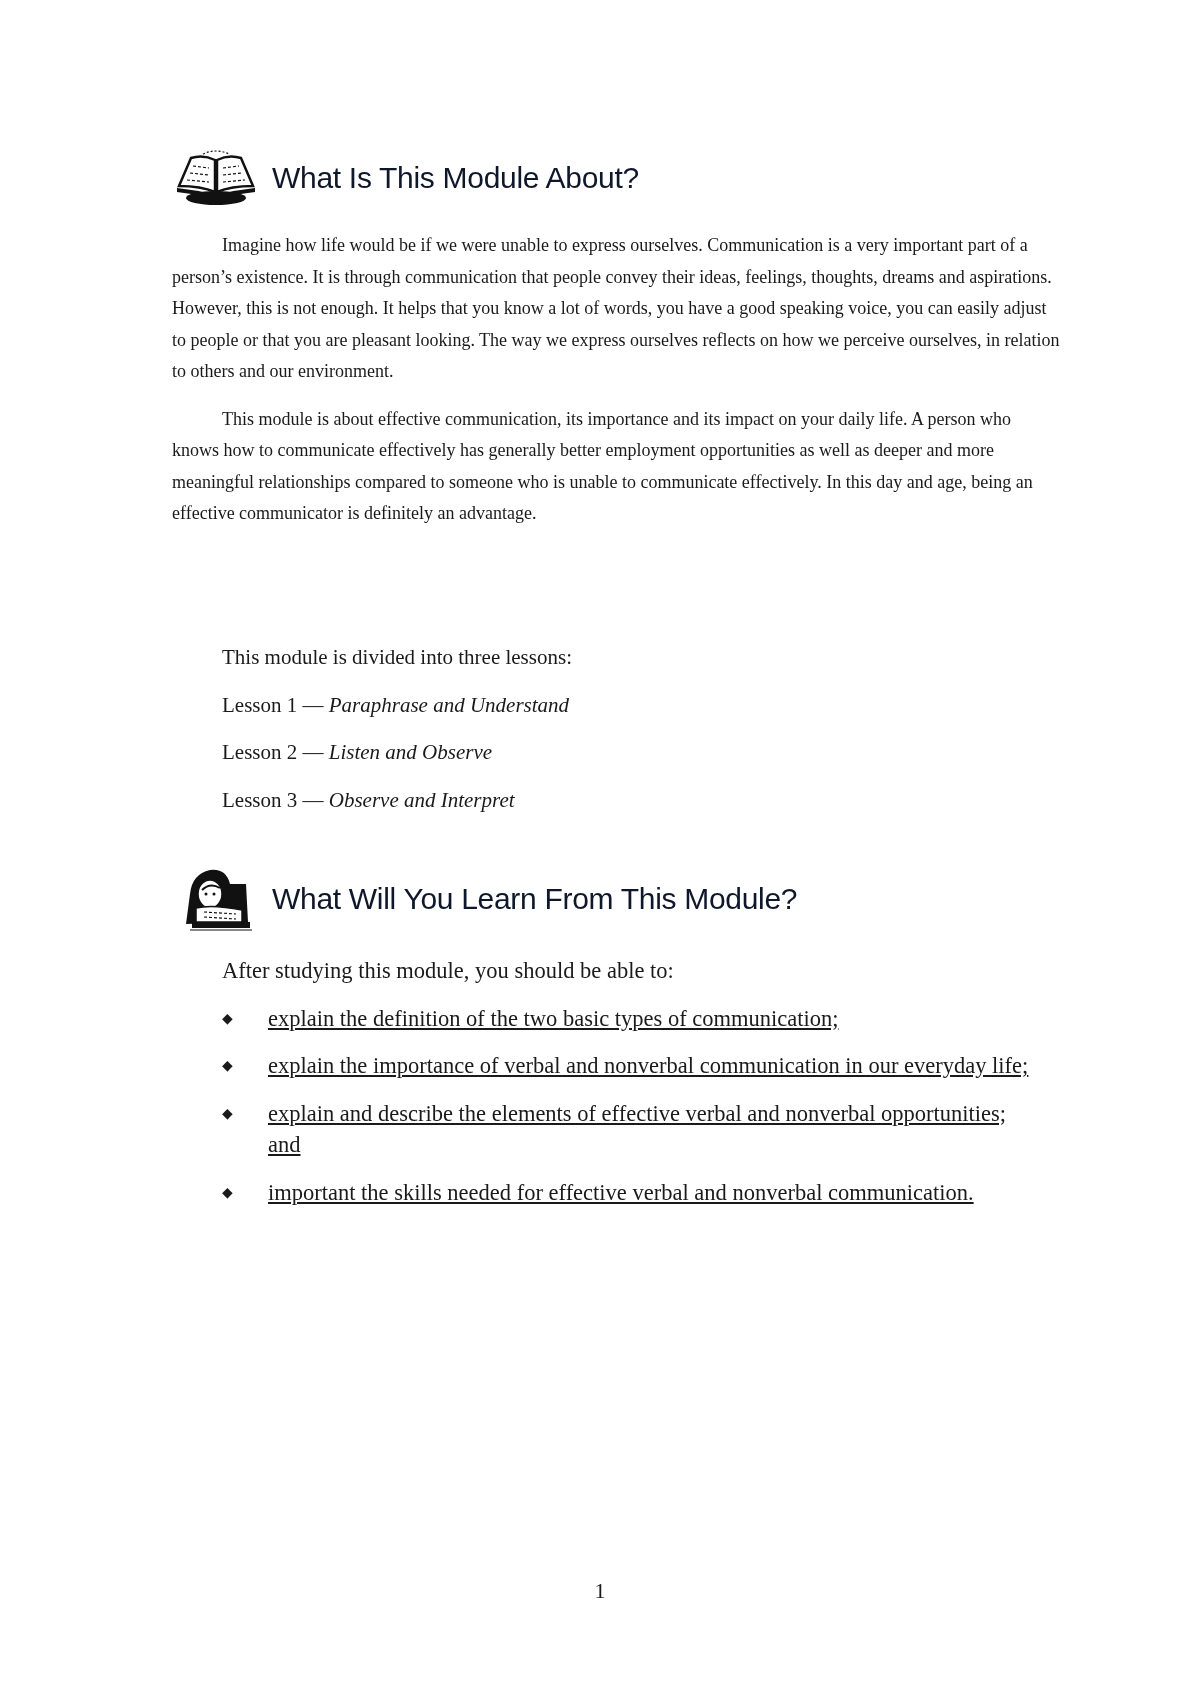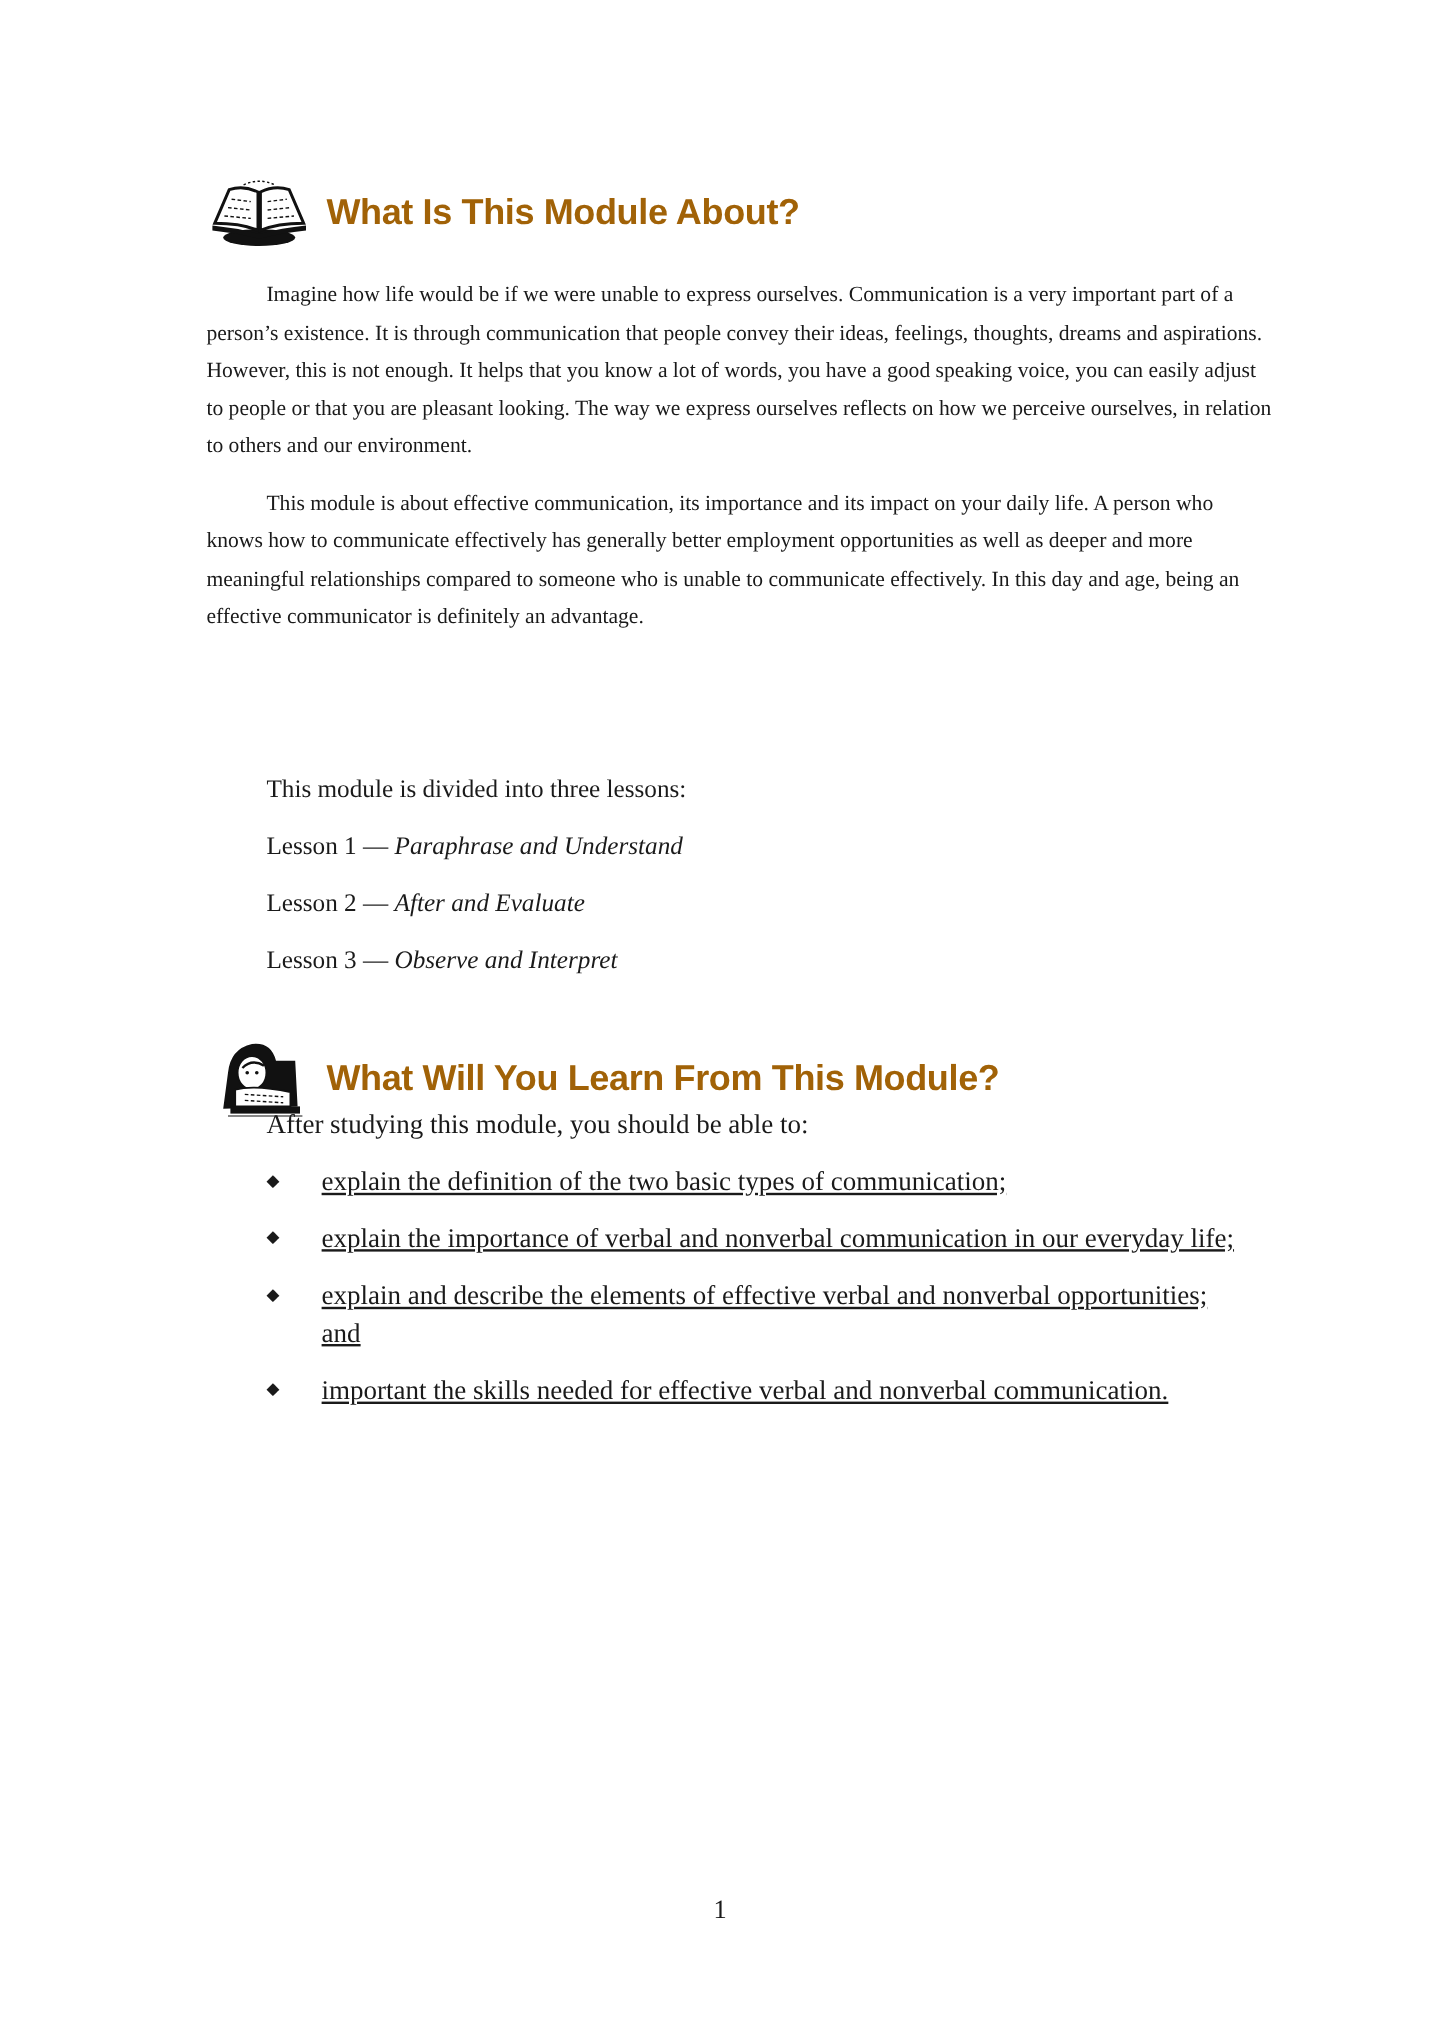--- a/index.html
+++ b/index.html
@@ -3,21 +3,21 @@
 <meta charset="utf-8">
 <style>
   html, body { margin: 0; padding: 0; background: #ffffff; }
   body { width: 1200px; height: 1698px; position: relative; overflow: hidden; color: #1a1a1a; }
   .page { position: absolute; left: 0; top: 0; width: 1200px; height: 1698px; }
   .serif { font-family: "Liberation Serif", "DejaVu Serif", serif; }
   .sans { font-family: "Liberation Sans", "DejaVu Sans", sans-serif; }
 
   .section-head { position: absolute; left: 172px; display: flex; align-items: center; }
   .section-head .icon { width: 88px; height: 66px; display: flex; align-items: center; justify-content: center; }
-  .section-head h2 { margin: 0 0 0 12px; font-size: 30px; font-weight: bold; letter-spacing: -0.3px; color: #a16207; }
+  .section-head h2 { margin: 0 0 0 12px; font-size: 30px; font-weight: normal; letter-spacing: -0.3px; color: #0f172a; }
 
   .body-block { position: absolute; left: 172px; width: 890px; font-size: 18px; line-height: 31.5px; }
   .para { margin: 0; text-indent: 50px; text-align: left; }
   .para + .para { margin-top: 16px; }
 
   .lesson-block { position: absolute; left: 222px; font-size: 21px; line-height: 31.5px; }
   .lesson-block .line { margin: 0 0 16px 0; }
   .lesson-block em { font-style: italic; }
 
   .bullets { position: absolute; left: 222px; width: 820px; font-size: 22.5px; line-height: 31.5px; }
@@ -57,21 +57,21 @@
     <p class="para">Imagine how life would be if we were unable to express ourselves. Communication is a very important part of a person’s existence. It is through communication that people convey their ideas, feelings, thoughts, dreams and aspirations. However, this is not enough. It helps that you know a lot of words, you have a good speaking voice, you can easily adjust to people or that you are pleasant looking.  The way we express ourselves reflects on how we perceive ourselves, in relation to others and our environment.</p>
     <p class="para">This module is about effective communication, its importance and its impact on your daily life. A person who knows how to communicate effectively has generally better employment opportunities as well as deeper and more meaningful relationships compared to someone who is unable to communicate effectively.  In this day and age, being an effective communicator is definitely an advantage.</p>
   </div>
 
   <div class="lesson-block serif" style="top:642px;">
     <p class="line">This module is divided into three lessons:</p>
     <p class="line">
       <span>Lesson 1 — </span><em>Paraphrase and Understand</em>
     </p>
     <p class="line">
-      <span>Lesson 2 — </span><em>After and Evaluate</em>
+      <span>Lesson 2 — </span><em>Listen and Observe</em>
     </p>
     <p class="line">
       <span>Lesson 3 — </span><em>Observe and Interpret</em>
     </p>
   </div>
 
   <div class="section-head" style="top:866px;">
     <span class="icon">
       <svg width="80" height="70" viewBox="0 0 80 70">
         <path d="M10 60 L14 30 Q16 10 34 6 Q50 4 54 20 L70 20 L72 58 Z" fill="#111"></path>
@@ -82,21 +82,21 @@
         <path d="M20 44 Q36 40 66 46 L66 58 L20 58 Z" fill="#fff" stroke="#111" stroke-width="1.5"></path>
         <line x1="28" y1="48" x2="60" y2="50" stroke="#111" stroke-width="1.2" stroke-dasharray="3 2"></line>
         <line x1="28" y1="53" x2="60" y2="55" stroke="#111" stroke-width="1.2" stroke-dasharray="3 2"></line>
         <rect x="16" y="58" width="58" height="6" fill="#111"></rect>
         <line x1="14" y1="66" x2="76" y2="66" stroke="#111" stroke-width="1"></line>
       </svg>
     </span>
     <h2 class="sans">What Will You Learn From This Module?</h2>
   </div>
 
-  <div class="bullets serif" style="top:921px;">
+  <div class="bullets serif" style="top:955px;">
     <p class="lead">After studying this module, you should be able to:</p>
     <ul>
       <li>
         <span class="diamond">◆</span>
         <span class="txt">explain the definition of the two basic types of communication;</span>
       </li>
       <li>
         <span class="diamond">◆</span>
         <span class="txt">explain the importance of verbal and nonverbal communication in our everyday life;</span>
       </li>

